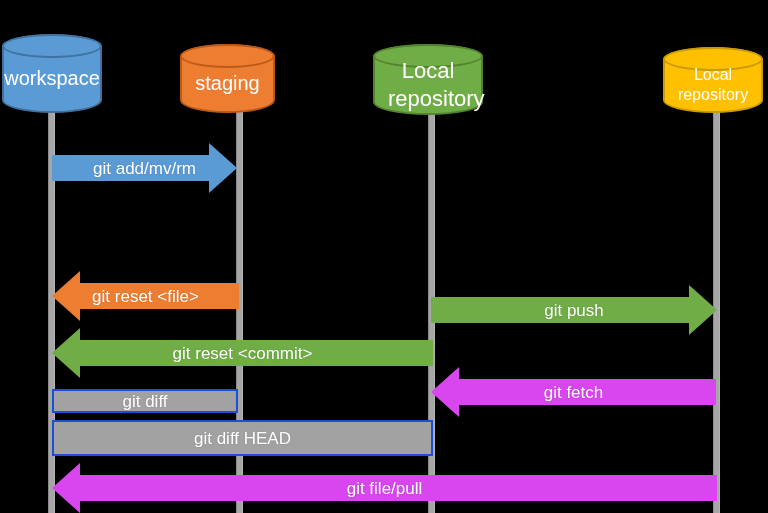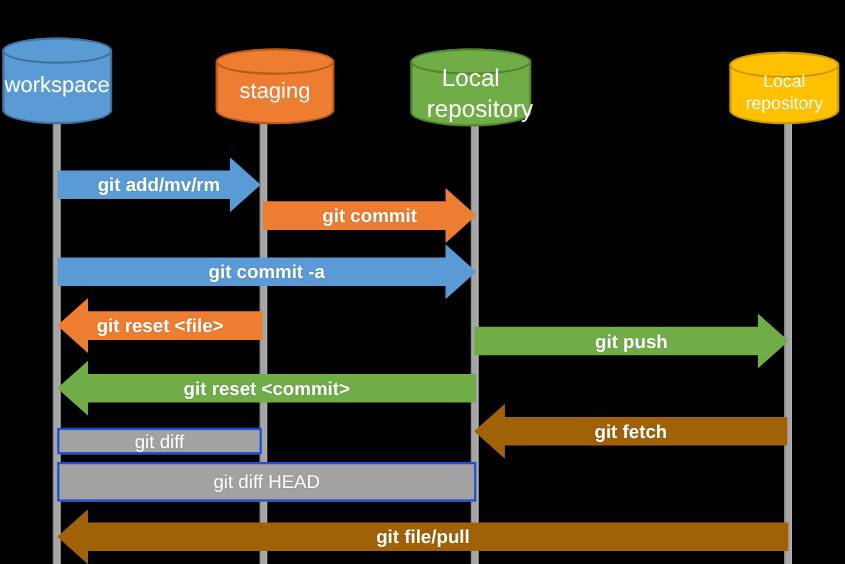--- a/index.html
+++ b/index.html
@@ -26,74 +26,68 @@
   }
   .cyl .nlabel{
     position:relative;z-index:2;color:#fff;padding-top:10px;line-height:1.25;
   }
   .cyl-blue  {background:#5b9bd5;border-color:#41719c;}
   .cyl-orange{background:#ed7d31;border-color:#bc5a17;}
   .cyl-green {background:#70ad47;border-color:#54832f;}
   .cyl-gold  {background:#ffc000;border-color:#c99a06;}
   
   .conn{position:absolute;z-index:2;display:flex;align-items:center;justify-content:center;}
-  .arrow{height:50px;font-weight:bold;}
+  .arrow{height:50px;}
   .arrow.right{
     clip-path:polygon(0 12px,calc(100% - 28px) 12px,calc(100% - 28px) 0,100% 50%,
                       calc(100% - 28px) 100%,calc(100% - 28px) 38px,0 38px);
   }
   .arrow.left{
     clip-path:polygon(28px 12px,28px 0,0 50%,28px 100%,28px 38px,100% 38px,100% 12px);
   }
   .bar{
     background:#a2a2a2;border:2px solid #1d4ed8;box-sizing:border-box;
   }
   .clabel{
     color:#fff;font-size:17px;white-space:nowrap;line-height:1;
     text-shadow:0 0 2px rgba(0,0,0,0.15);
   }
   .c-blue  {background:#5b9bd5;}
   .c-orange{background:#ed7d31;}
   .c-green {background:#70ad47;}
-  .c-gold  {background:#a16207;text-align:right;}
+  .c-gold  {background:#d946ef;text-align:right;}
 </style>
 </head>
 <body>
 
 <div id="stage">
 
   <div class="lifeline" style="left:48px;top:106px;height:407px"></div>
   <div class="lifeline" style="left:236px;top:106px;height:407px"></div>
   <div class="lifeline" style="left:428px;top:108px;height:405px"></div>
   <div class="lifeline" style="left:713px;top:106px;height:407px"></div>
 
   <div class="cyl cyl-blue" style="left:2px;top:34px;width:100px;height:79px">
     <span class="nlabel" style="font-size:20px">workspace</span>
   </div>
-  <div class="cyl cyl-orange" style="left:196px;top:44px;width:108px;height:69px">
+  <div class="cyl cyl-orange" style="left:180px;top:44px;width:95px;height:69px">
     <span class="nlabel" style="font-size:20px">staging</span>
   </div>
   <div class="cyl cyl-green" style="left:373px;top:44px;width:110px;height:71px">
     <span class="nlabel" style="font-size:22px;width:80px">Local repository</span>
   </div>
   <div class="cyl cyl-gold" style="left:663px;top:47px;width:100px;height:66px">
     <span class="nlabel" style="font-size:16px;width:80px">Local repository</span>
   </div>
 
   <div class="conn arrow right c-blue" style="left:52px;top:143px;width:185px">
     <span class="clabel">git add/mv/rm</span>
   </div>
 
-  <div class="conn arrow right c-orange" style="left:239px;top:171px;width:194px">
-    <span class="clabel">git commit</span>
-  </div>
 
-  <div class="conn arrow right c-blue" style="left:52px;top:222px;width:381px">
-    <span class="clabel">git commit -a</span>
-  </div>
 
   <div class="conn arrow left c-orange" style="left:52px;top:271px;width:187px">
     <span class="clabel">git reset &lt;file&gt;</span>
   </div>
 
   <div class="conn arrow right c-green" style="left:431px;top:285px;width:286px">
     <span class="clabel">git push</span>
   </div>
 
   <div class="conn arrow left c-green" style="left:52px;top:328px;width:381px">

